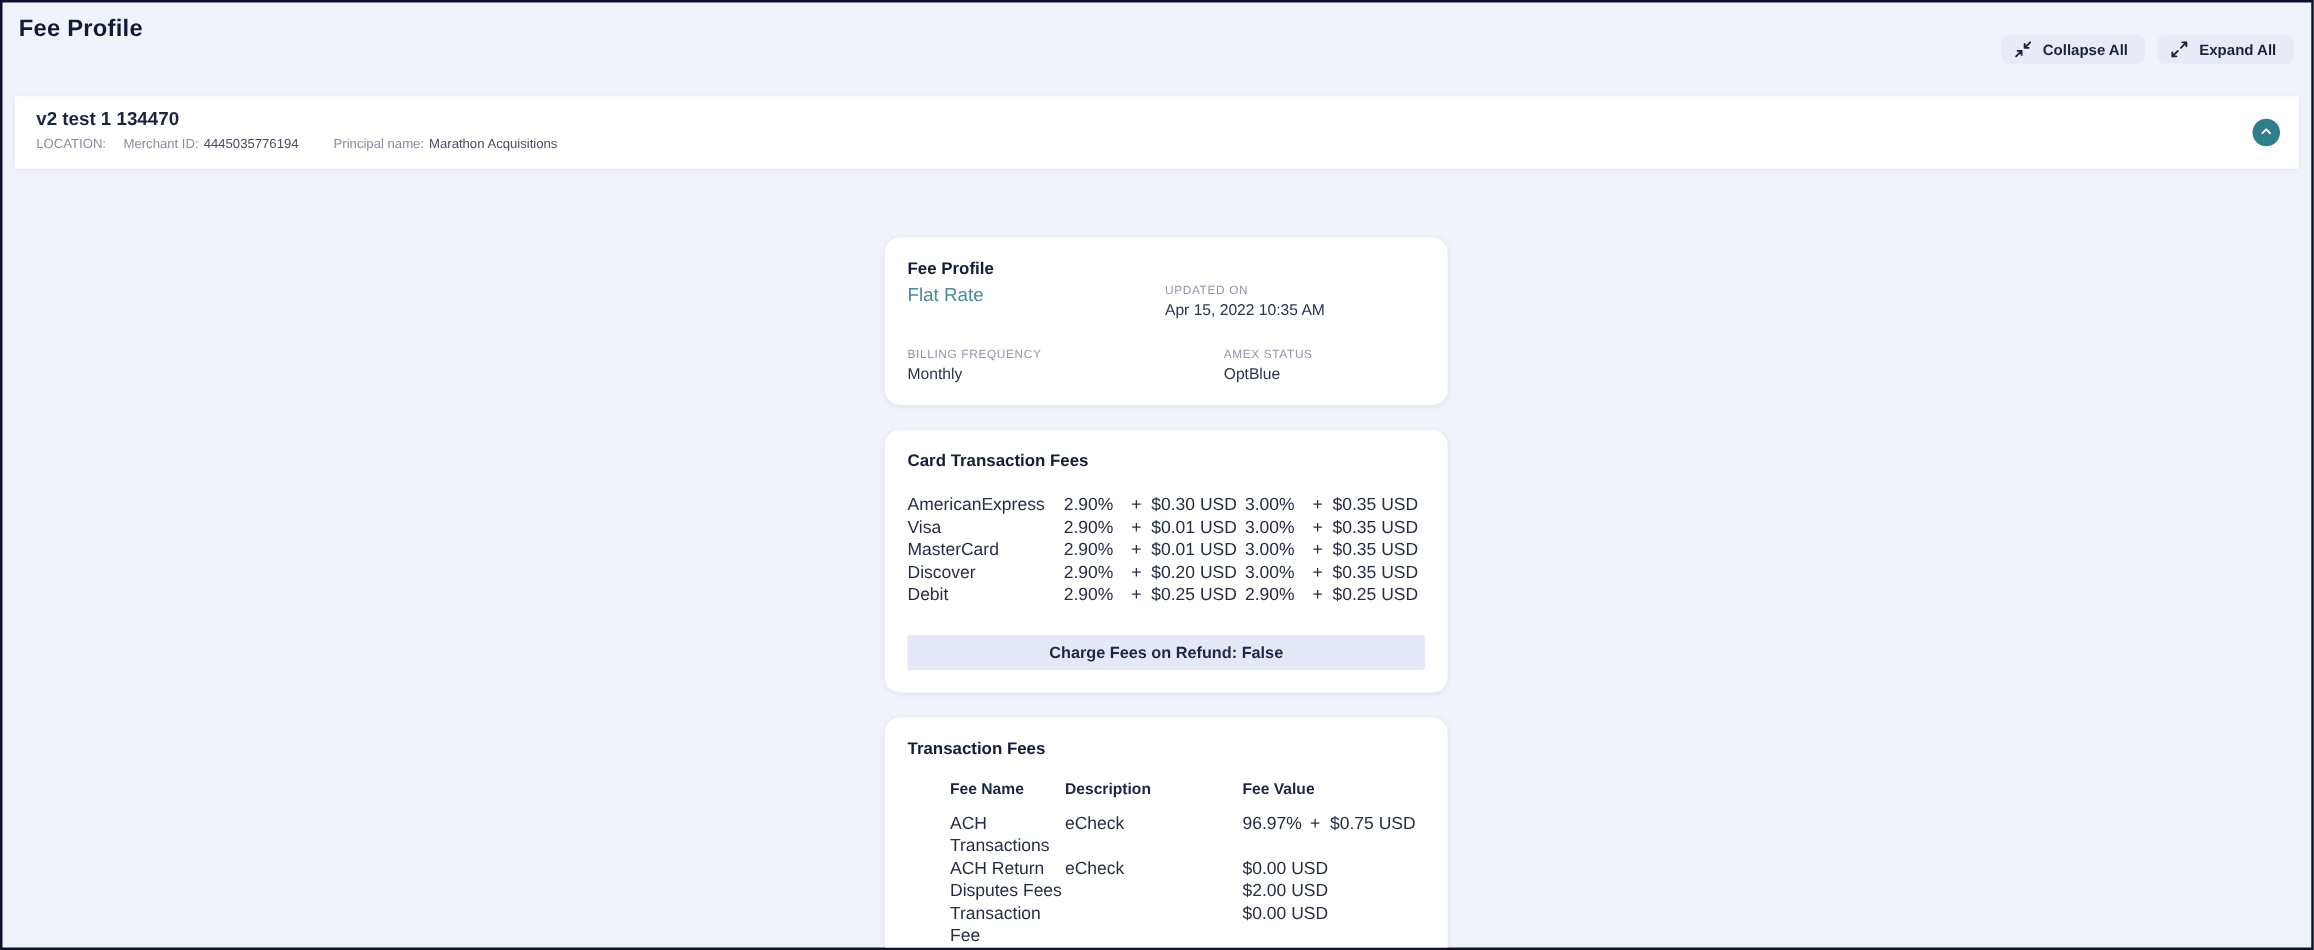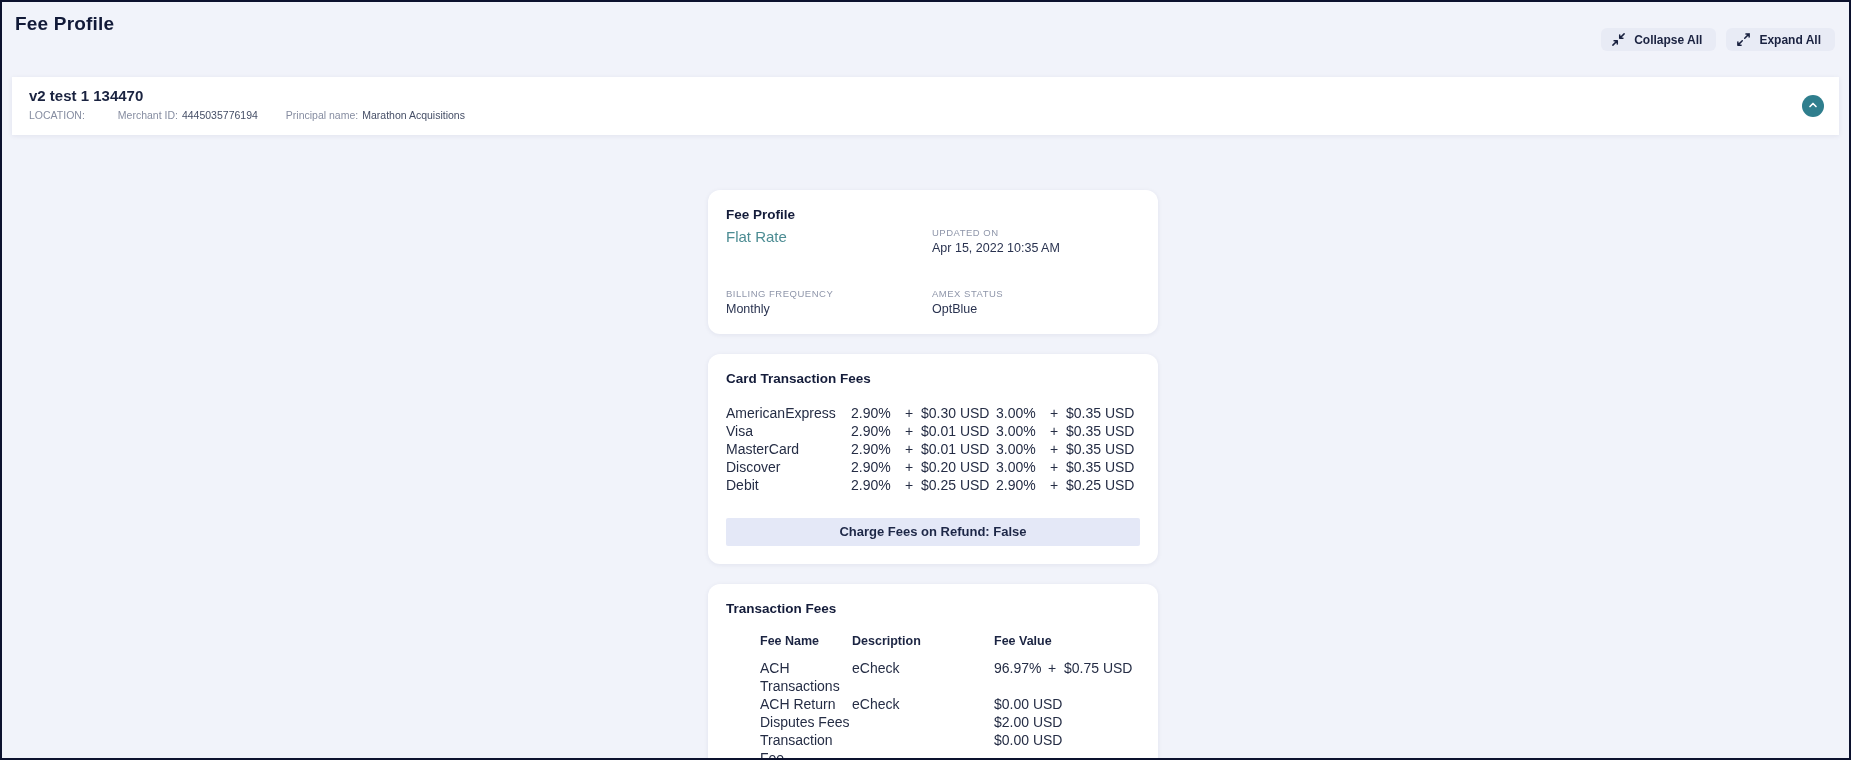--- a/index.html
+++ b/index.html
@@ -34,21 +34,21 @@
     position:absolute; left:10px; right:10px; top:75px; height:58px;
     background:#ffffff; border-radius:0;
     box-shadow:0 1px 5px rgba(25,35,80,.07);
     padding:10px 17px;
   }
   .merchant-name{ font-size:15px; font-weight:700; color:#1a2340; }
   .merchant-meta{ margin-top:5px; font-size:10.5px; display:flex; align-items:baseline; }
   .meta-label{ color:#868da1; }
   .meta-value{ color:#454e66; margin-left:4px; }
   .meta-group{ display:flex; align-items:baseline; }
-  .gap-a{ margin-left:33px; } .gap-b{ margin-left:28px;text-align:right; }
+  .gap-a{ margin-left:14px; } .gap-b{ margin-left:28px;text-align:right; }
   .panel-toggle{
     position:absolute; right:15px; top:50%; transform:translateY(-50%);
     width:22px; height:22px; border-radius:50%;
     background:#2f7e8d; border:none; cursor:pointer;
     display:flex; align-items:center; justify-content:center;
   }
   
   .content{
     position:absolute; left:706px; top:188px; width:450px;
     display:flex; flex-direction:column; gap:20px;
@@ -60,21 +60,21 @@
   }
   .card-heading{ font-size:13.5px; font-weight:700; color:#141c3a; }
   
   .fp-grid{ display:grid; grid-template-columns:206px 1fr; }
   .fp-type{ font-size:15px; font-weight:500; color:#4c8c93; margin-top:6px; cursor:pointer; }
   .small-label{
     font-size:9.5px; font-weight:500; color:#8f96aa;
     text-transform:uppercase; letter-spacing:.5px;
   }
   .small-value{ font-size:12.5px; color:#2a3350; margin-top:3px; }
-  .fp-row2{ margin-top:33px; }
+  .fp-row2{ margin-top:23px;gap:47px; }
   
   .tbl{ margin-top:18px; }
   .tbl-header{ display:flex; font-size:12.5px; font-weight:600; color:#1b2442; margin-bottom:11px; }
   .tbl-row{ display:flex; font-size:14px; color:#252d45; line-height:18px; }
   .c1{ width:125px; flex:none; }
   .c2{ width:145px; flex:none; }
   .c3{ flex:1; }
   .t1{ width:126px; flex:none;padding-left:34px; }
   .t2{ width:142px; flex:none; }
   .t3{ flex:1; }

